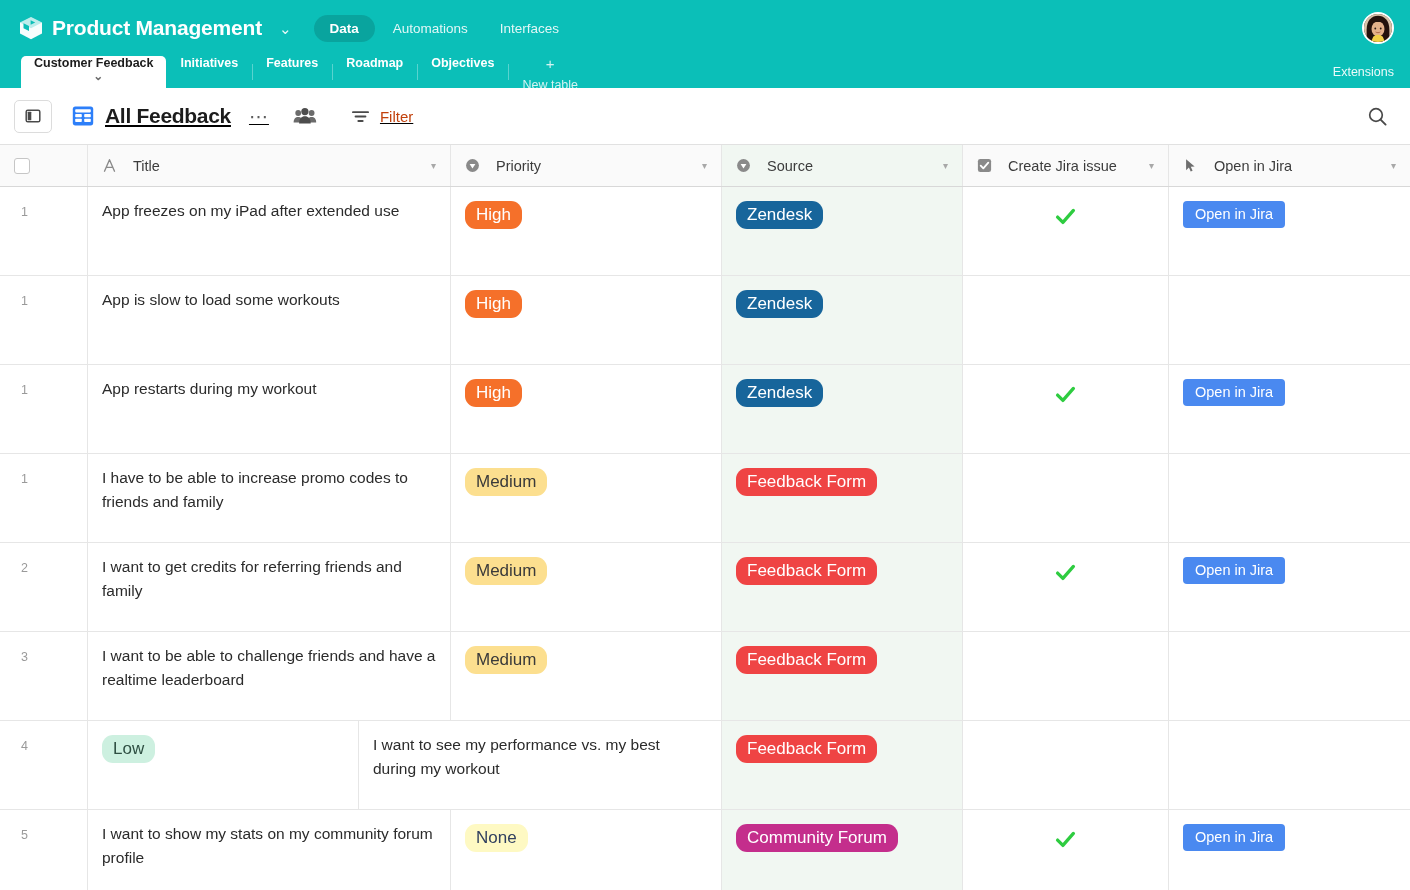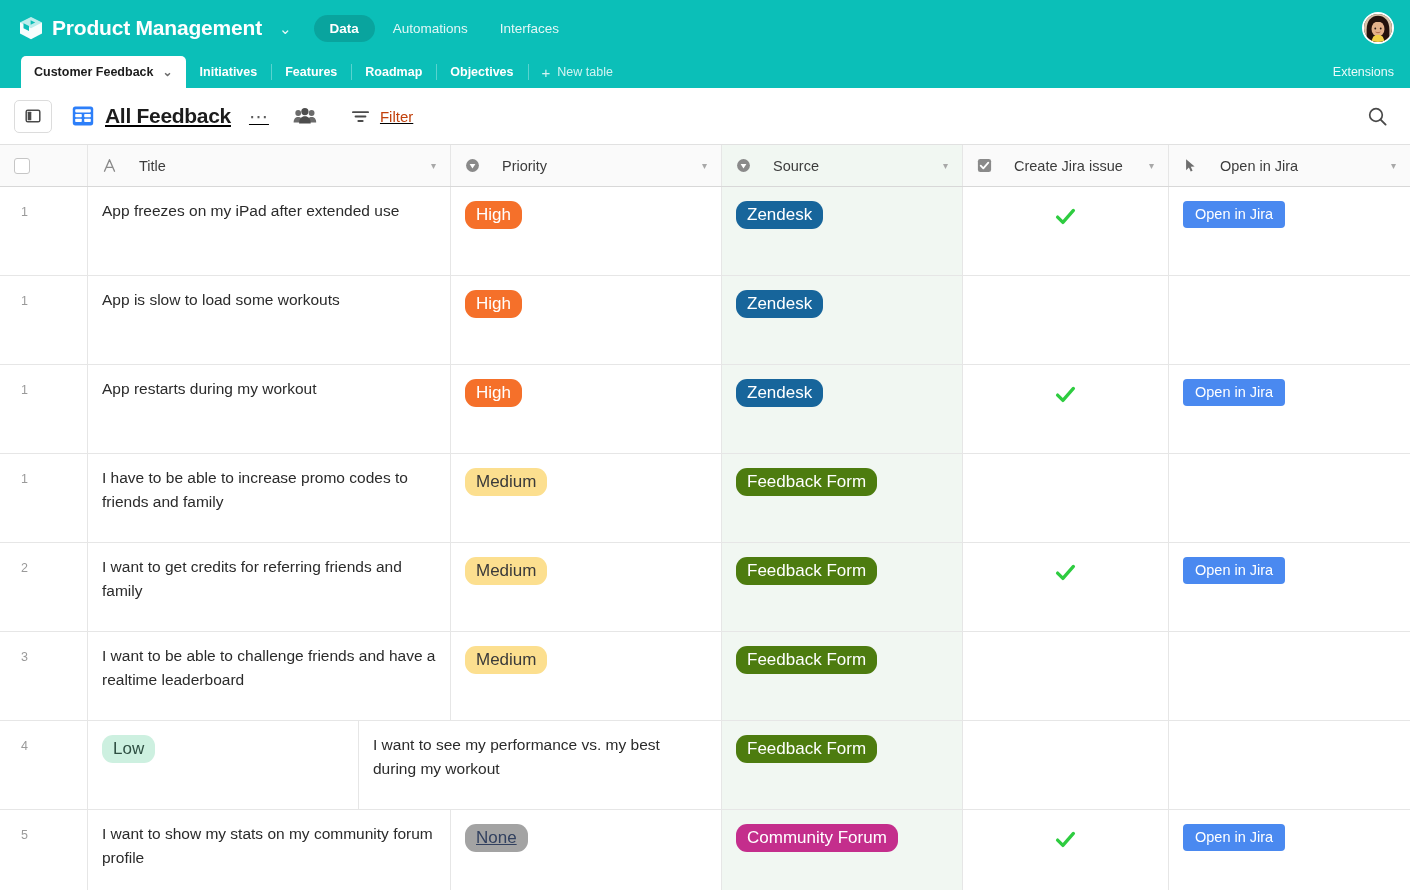--- a/index.html
+++ b/index.html
@@ -89,20 +89,21 @@
     height: 32px;
     display: flex;
     align-items: center;
     padding: 0 14px;
     color: #ffffff;
     font-size: 12.5px;
     font-weight: bold;
     white-space: nowrap;
     cursor: pointer;
     position: relative;
+    flex-direction: column;
   }
   .tab + .tab::before {
     content: "";
     position: absolute;
     left: 0; top: 8px; bottom: 8px;
     width: 1px;
     background: rgba(255,255,255,.32);
   }
   .tab.active {
     background: #ffffff;
@@ -232,21 +233,21 @@
   .col-title  { width: 363px; }
   .col-priority { width: 271px; }
   .col-source { width: 241px; background: #f1f7f2; }
   .col-jiracreate { width: 206px; }
   .col-jiraopen { width: 241px; border-right: none; }
 
   .hdr-inner {
     display: flex;
     align-items: center;
     width: 100%;
-    gap: 22px;
+    gap: 16px;
   }
   .hdr-label {
     font-size: 14.5px;
     color: #3c3c3c;
     white-space: nowrap;
   }
   .hdr-caret {
     margin-left: auto;
     color: #a8a8a8;
     font-size: 10px;
@@ -290,23 +291,23 @@
     display: inline-block;
     padding: 3px 11px 4px 11px;
     border-radius: 11px;
     font-size: 17px;
     line-height: 1.25;
     white-space: nowrap;
   }
   .chip-high   { background: #f5702a; color: #ffffff; }
   .chip-medium { background: #fcdf8f; color: #3a3a3a; }
   .chip-low    { background: #cdf0e0; color: #2f4f43; }
-  .chip-none   { background: #a3a3a3; color: #31405f; text-decoration: underline; }
+  .chip-none   { background: #fef9c3; color: #31405f; }
   .chip-zendesk { background: #17659b; color: #ffffff; }
-  .chip-feedback-form { background: #4d7c0f; color: #ffffff; }
+  .chip-feedback-form { background: #ef4444; color: #ffffff; }
   .chip-community-forum { background: #c42e8c; color: #ffffff; }
 
   .cell-check {
     justify-content: center;
     align-items: flex-start;
     padding-top: 18px;
   }
   .check-mark { display: block; }
   .cell-button {
     align-items: flex-start;

